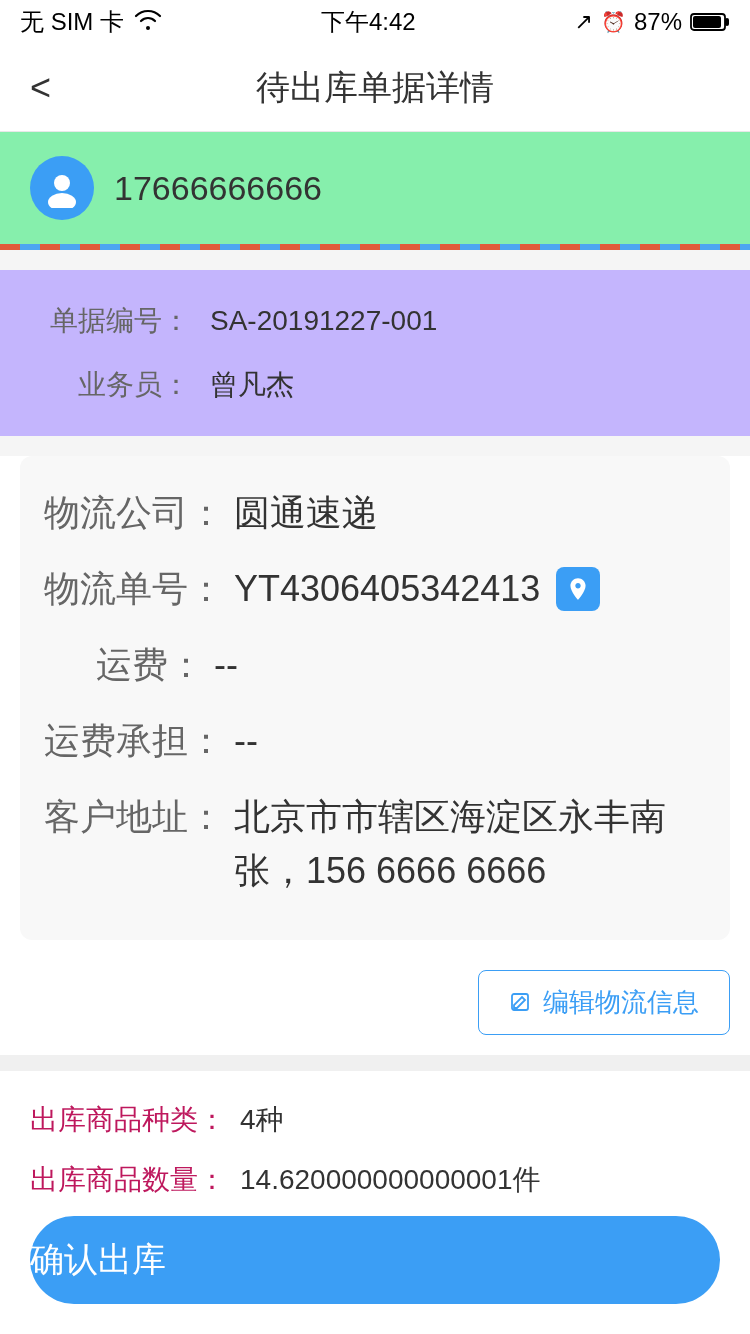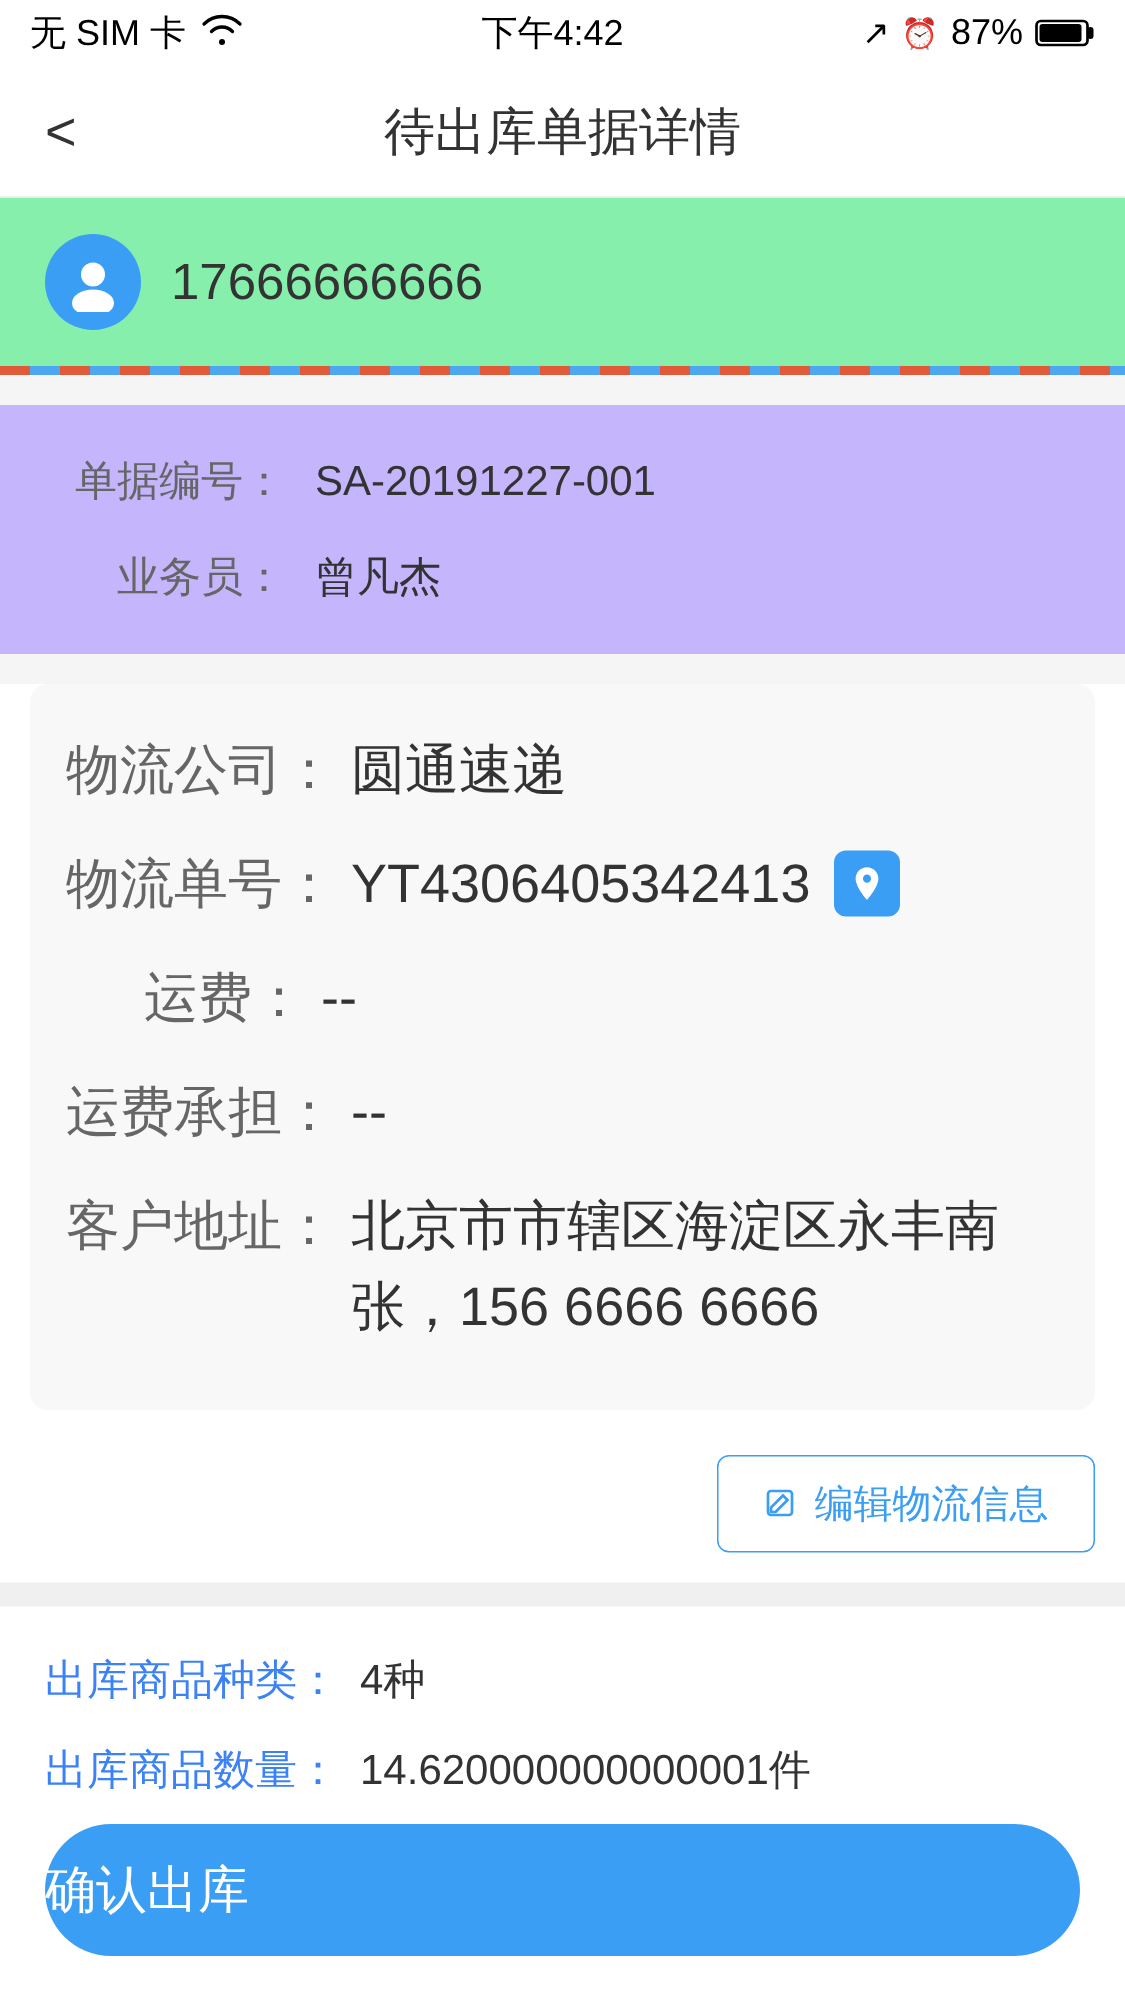--- a/index.html
+++ b/index.html
@@ -193,21 +193,21 @@
       padding: 30px 30px;
     }
     .product-row {
       display: flex;
       align-items: center;
       margin-bottom: 22px;
       font-size: 28px;
     }
     .product-row:last-child { margin-bottom: 0; align-items: center; }
     .product-label {
-      color: #3b82f6;
+      color: #be185d;
       min-width: 200px;
       flex-shrink: 0;
       font-family: Liberation Mono, monospace;
     }
     .product-value {
       color: #333;
       margin-left: 10px;
     }
 
     

